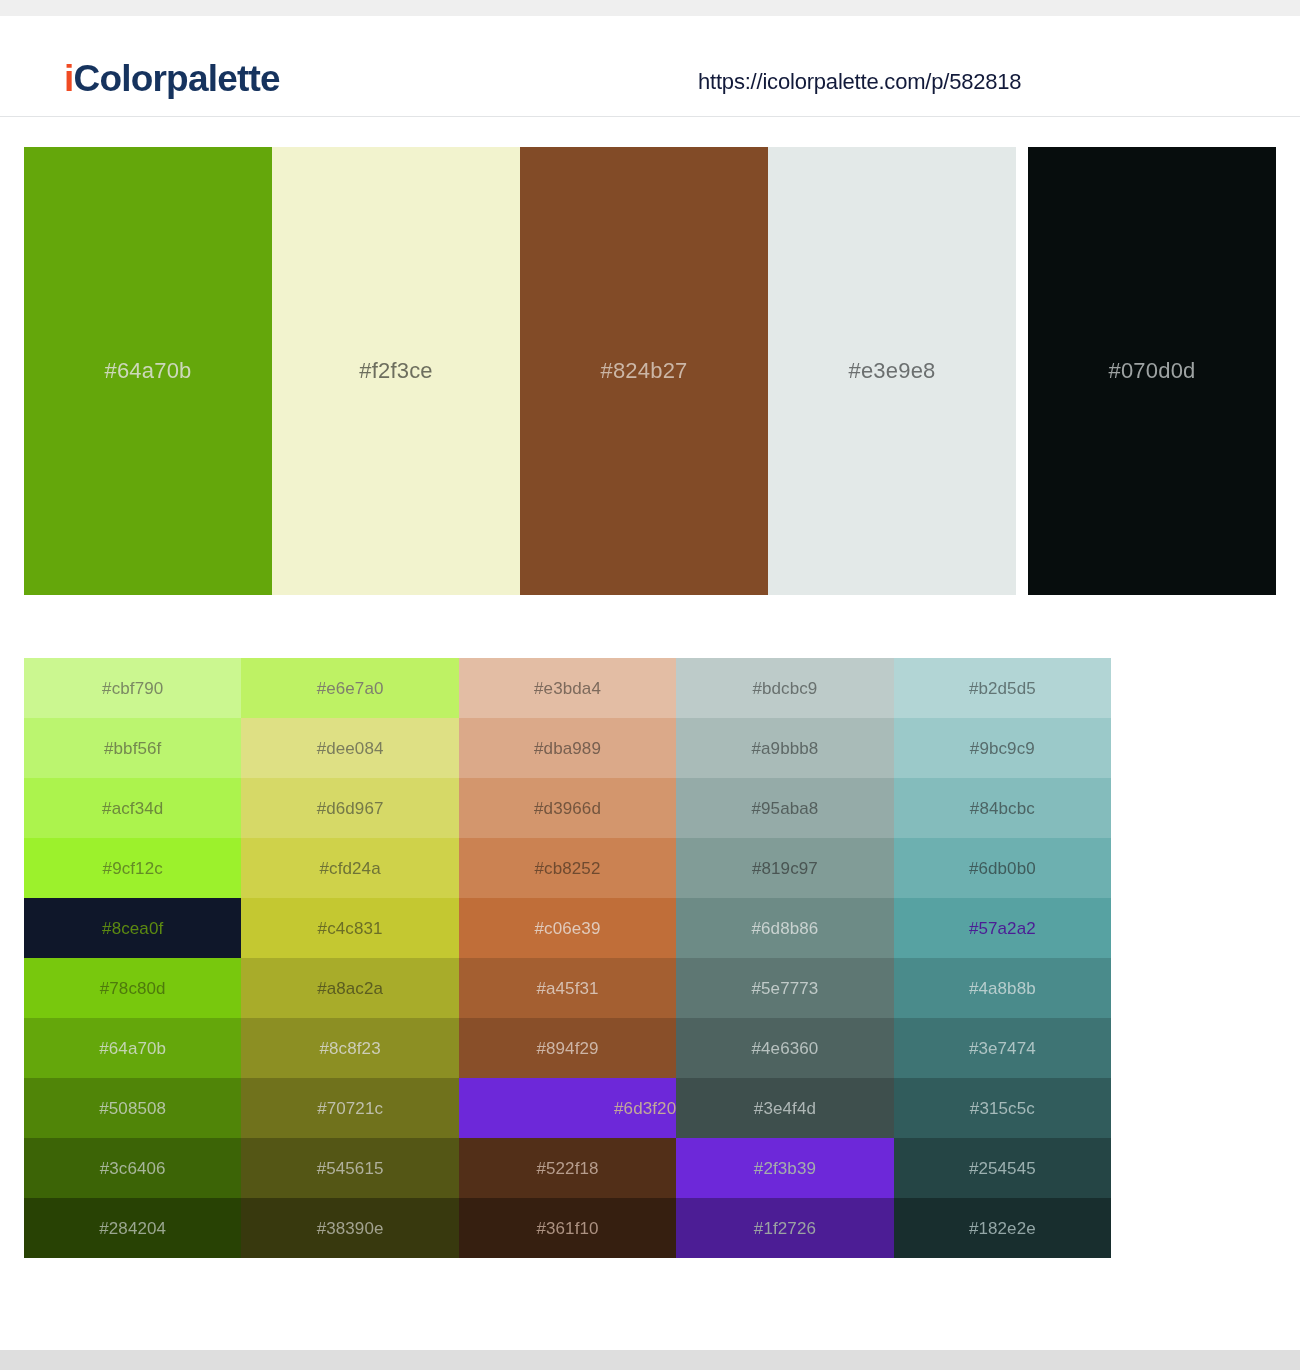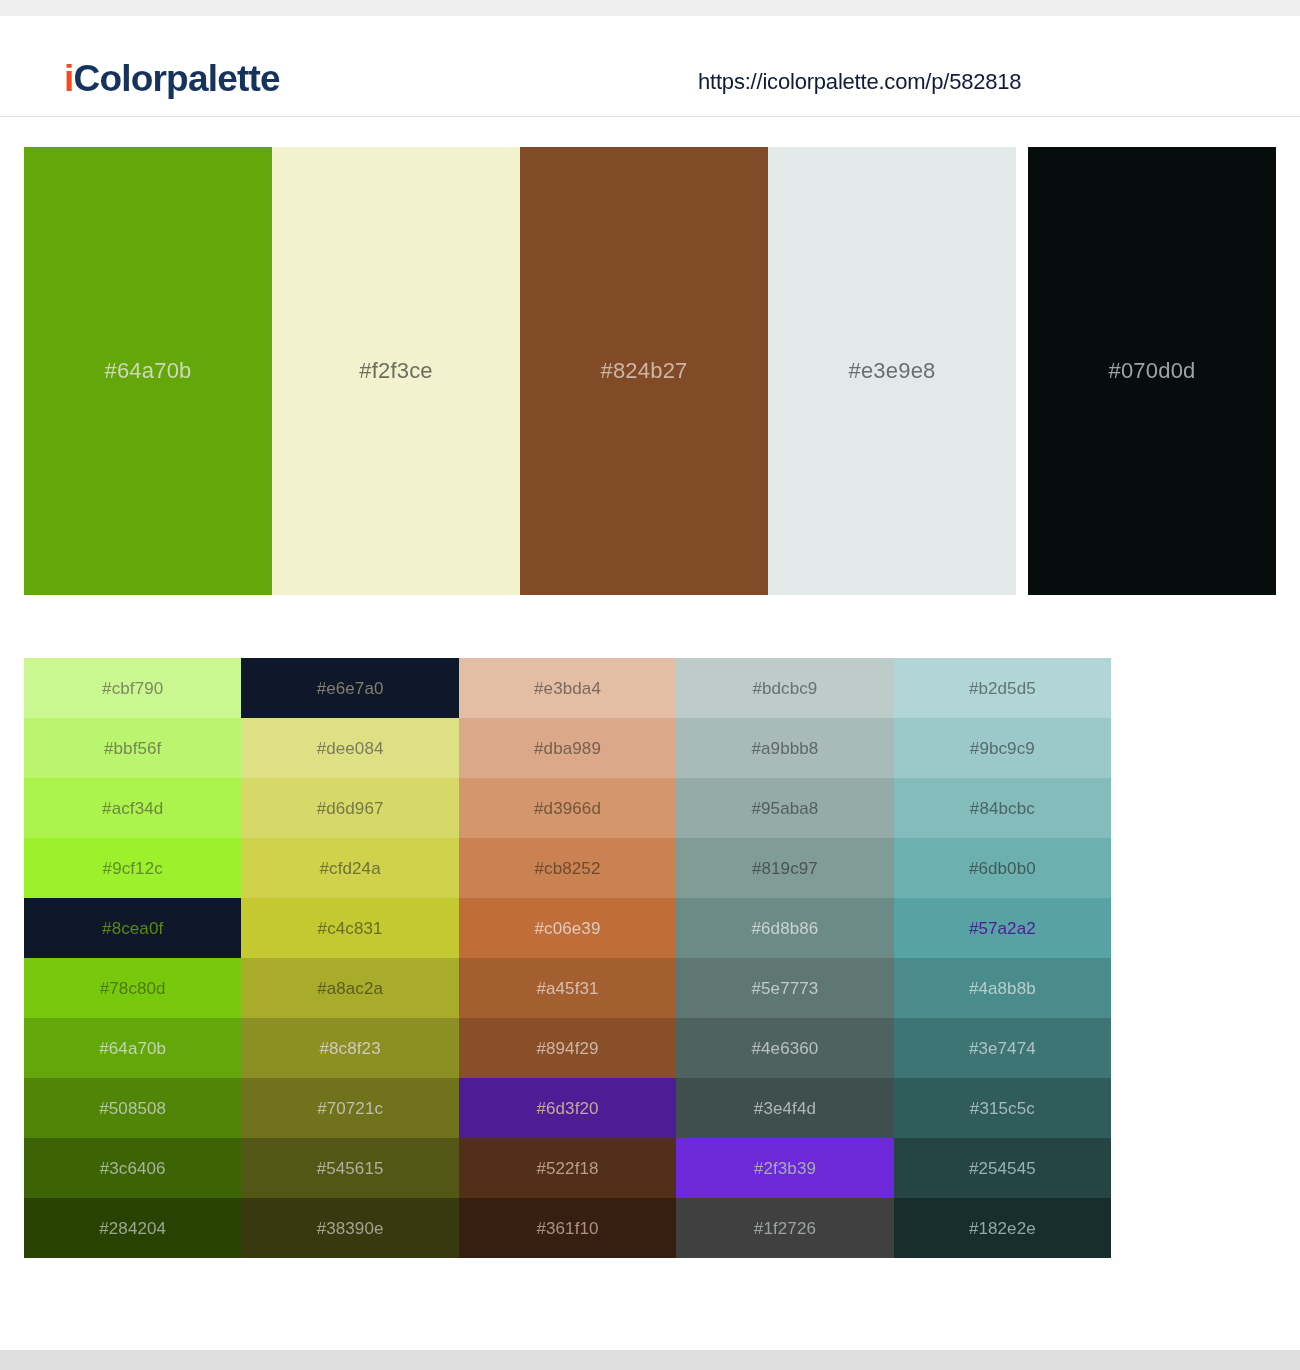--- a/index.html
+++ b/index.html
@@ -171,21 +171,21 @@
         <span class="shade-label" style="color: rgb(180, 196, 164);">#508508</span>
       </div>
       <div class="shade-cell" style="background: rgb(60, 100, 6);">
         <span class="shade-label" style="color: rgb(167, 181, 154);">#3c6406</span>
       </div>
       <div class="shade-cell" style="background: rgb(40, 66, 4);">
         <span class="shade-label" style="color: rgb(154, 166, 144);">#284204</span>
       </div>
     </div>
     <div class="shade-col">
-      <div class="shade-cell" style="background: #0f172a;">
+      <div class="shade-cell" style="background: #bef264;">
         <span class="shade-label" style="color: rgb(127, 128, 110);">#e6e7a0</span>
       </div>
       <div class="shade-cell" style="background: rgb(222, 224, 132);">
         <span class="shade-label" style="color: rgb(123, 125, 92);">#dee084</span>
       </div>
       <div class="shade-cell" style="background: rgb(214, 217, 103);">
         <span class="shade-label" style="color: rgb(117, 121, 72);">#d6d967</span>
       </div>
       <div class="shade-cell" style="background: rgb(207, 210, 74);">
         <span class="shade-label" style="color: rgb(111, 115, 54);">#cfd24a</span>
@@ -224,21 +224,21 @@
       </div>
       <div class="shade-cell" style="background: rgb(192, 110, 57);">
         <span class="shade-label" style="color: rgb(224, 202, 188);">#c06e39</span>
       </div>
       <div class="shade-cell" style="background: rgb(164, 95, 49);">
         <span class="shade-label" style="color: rgb(214, 191, 176);">#a45f31</span>
       </div>
       <div class="shade-cell" style="background: rgb(137, 79, 41);">
         <span class="shade-label" style="color: rgb(205, 181, 166);">#894f29</span>
       </div>
-      <div class="shade-cell" style="background: #4c1d95;">
+      <div class="shade-cell" style="background: #6d28d9; justify-content: flex-end;">
         <span class="shade-label" style="color: rgb(194, 169, 153);">#6d3f20</span>
       </div>
       <div class="shade-cell" style="background: rgb(82, 47, 24);">
         <span class="shade-label" style="color: rgb(183, 157, 141);">#522f18</span>
       </div>
       <div class="shade-cell" style="background: rgb(54, 31, 16);">
         <span class="shade-label" style="color: rgb(172, 145, 129);">#361f10</span>
       </div>
     </div>
     <div class="shade-col">
@@ -262,21 +262,21 @@
       </div>
       <div class="shade-cell" style="background: rgb(78, 99, 96);">
         <span class="shade-label" style="color: rgb(183, 193, 191);">#4e6360</span>
       </div>
       <div class="shade-cell" style="background: rgb(62, 79, 77);">
         <span class="shade-label" style="color: rgb(174, 183, 182);">#3e4f4d</span>
       </div>
       <div class="shade-cell" style="background: #6d28d9;">
         <span class="shade-label" style="color: rgb(164, 173, 171);">#2f3b39</span>
       </div>
-      <div class="shade-cell" style="background: #404040;">
+      <div class="shade-cell" style="background: #4c1d95;">
         <span class="shade-label" style="color: rgb(155, 163, 162);">#1f2726</span>
       </div>
     </div>
     <div class="shade-col">
       <div class="shade-cell" style="background: rgb(178, 213, 213);">
         <span class="shade-label" style="color: rgb(98, 117, 117);">#b2d5d5</span>
       </div>
       <div class="shade-cell" style="background: rgb(155, 201, 201);">
         <span class="shade-label" style="color: rgb(87, 108, 108);">#9bc9c9</span>
       </div>

